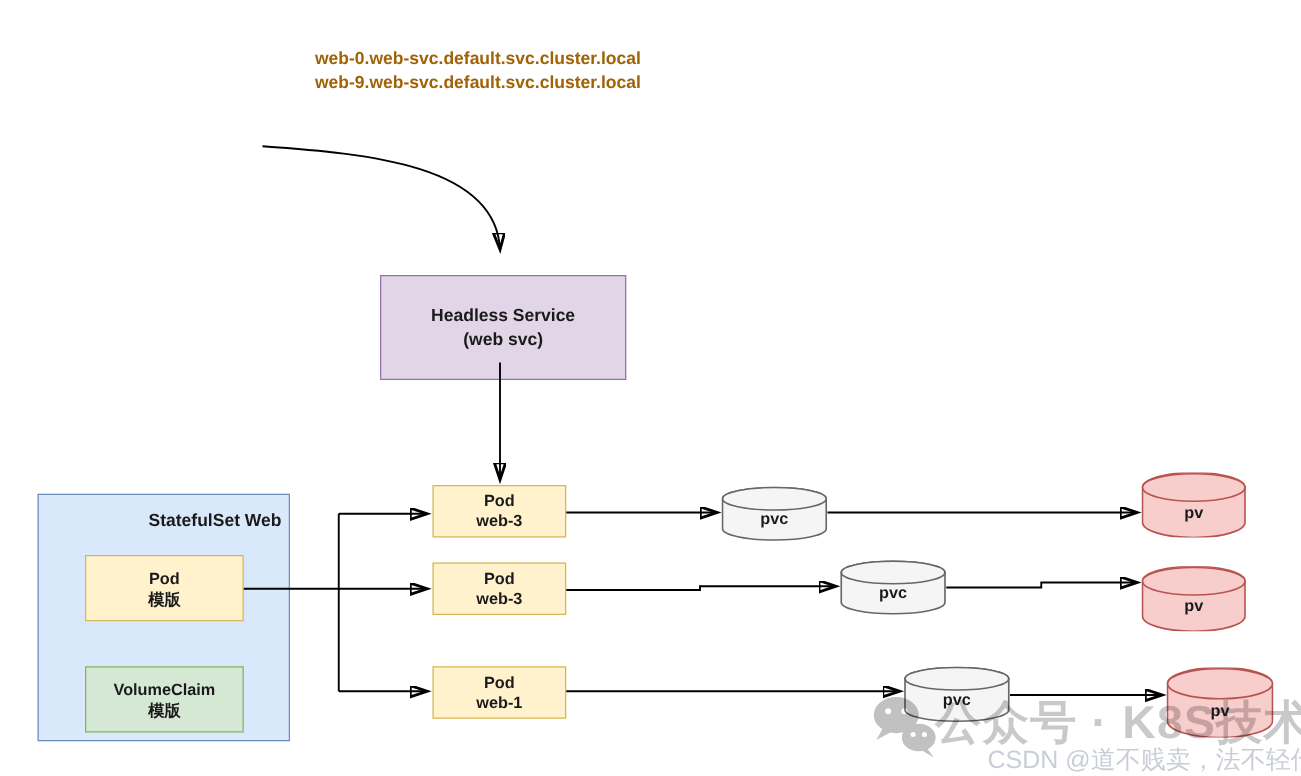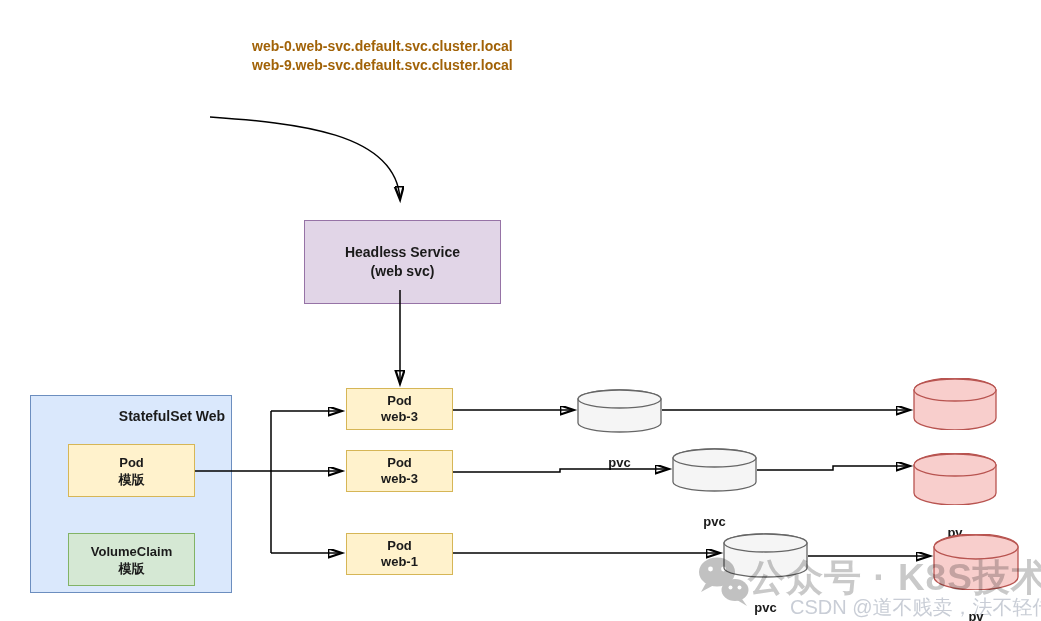--- a/index.html
+++ b/index.html
@@ -22,21 +22,21 @@
   .pod-template{left:68px;top:444px;width:127px;height:53px;background:#fff2cc;border:1px solid #d6b656;font-size:13px;line-height:17px;}
   .vc-template{left:68px;top:533px;width:127px;height:53px;background:#d5e8d4;border:1px solid #82b366;font-size:13px;line-height:17px;}
   .pod-box{width:107px;height:42px;background:#fff2cc;border:1px solid #d6b656;font-size:13px;line-height:16px;}
   .pod0{left:346px;top:388px;}
   .pod1{left:346px;top:450px;}
   .pod2{left:346px;top:533px;}
   
   .cyl{position:absolute;}
   .cyl svg{display:block;}
   .cyl .cyl-label{
-    position:absolute;width:100%;text-align:center;font-weight:bold;font-size:13px;color:#1a1a1a;margin-top:48px;
+    position:absolute;width:100%;text-align:center;font-weight:bold;font-size:13px;color:#1a1a1a;
   }
   .pvc-shape{fill:#f5f5f5;stroke:#666666;stroke-width:1.3;}
   .pv-shape{fill:#f8cecc;stroke:#b85450;stroke-width:1.3;}
   
   #wires{position:absolute;left:0;top:0;z-index:5;pointer-events:none;}
   #wires path{fill:none;stroke:#000000;stroke-width:1.5;}
   
   .watermark{z-index:8;mix-blend-mode:multiply;pointer-events:none;}
   .wm-main{left:748px;top:553px;font-size:37px;font-weight:bold;color:#bcbcbc;opacity:0.8;white-space:nowrap;letter-spacing:1px;}
   .wm-sub{left:790px;top:594px;font-size:20px;color:#c6cbd4;opacity:0.95;white-space:nowrap;}

